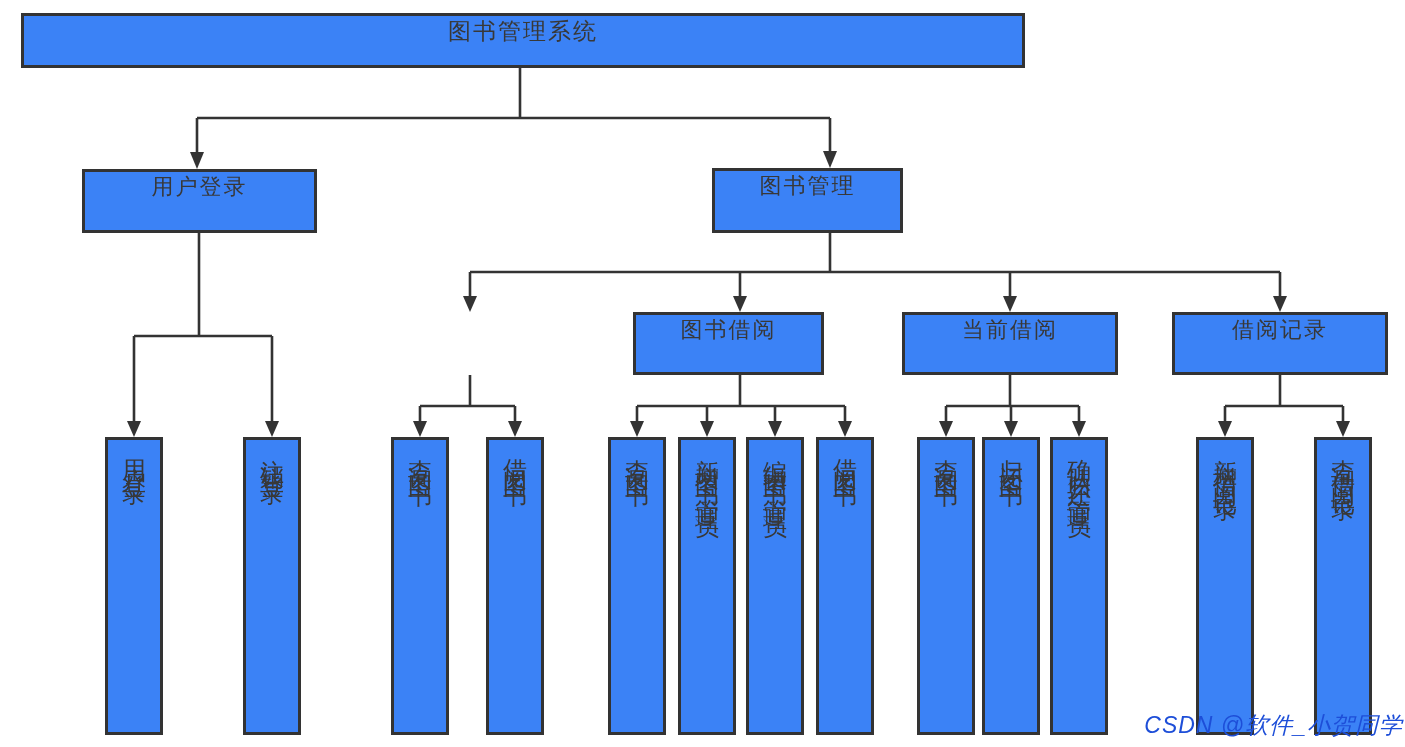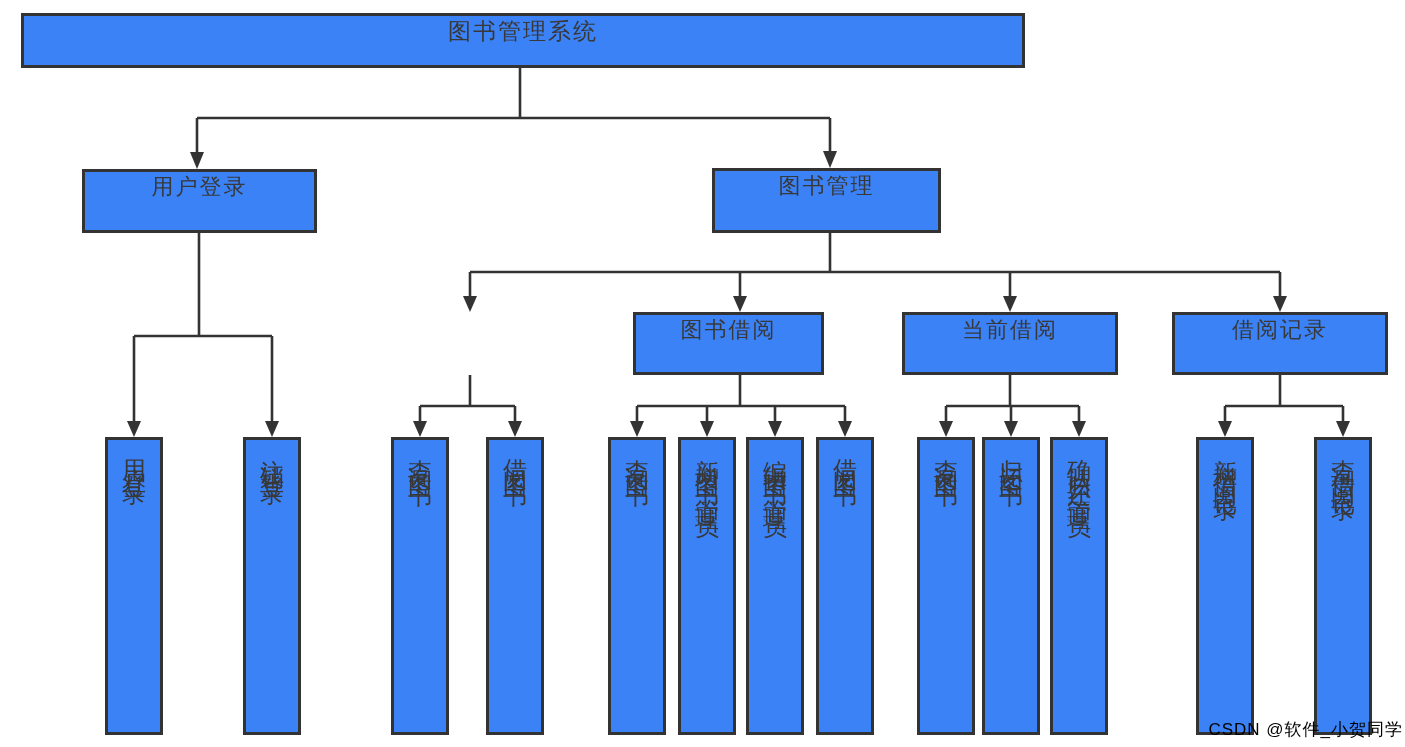--- a/index.html
+++ b/index.html
@@ -28,25 +28,26 @@
     text-orientation:mixed;
     font-size:24px;
     letter-spacing:8px;
     line-height:1;
     color:#383838;
     white-space:nowrap;
   }
   .watermark{
     position:absolute;
     right:2px;bottom:6px;
-    font-size:17px;
+    font-size:23px;
     letter-spacing:1px;
-    color:#000000;
+    color:#1d4ed8;
     z-index:5;
     white-space:nowrap;
+    font-style:italic;
   }
 </style>
 </head>
 <body>
 
 <div class="canvas">
 
   <svg class="wires" width="1405" height="747" viewBox="0 0 1405 747">
     <g stroke="#333333" stroke-width="2.6" fill="none">
 
@@ -87,21 +88,21 @@
     </g>
   </svg>
 
   <div class="node hbox root" style="left:21px;top:13px;width:1004px;height:55px;">
     <span>图书管理系统</span>
   </div>
 
   <div class="node hbox" style="left:82px;top:169px;width:235px;height:64px;">
     <span>用户登录</span>
   </div>
-  <div class="node hbox" style="left:712px;top:168px;width:229px;height:65px;">
+  <div class="node hbox" style="left:712px;top:168px;width:191px;height:65px;">
     <span>图书管理</span>
   </div>
 
   <div class="node hbox" style="left:633px;top:312px;width:191px;height:63px;">
     <span>图书借阅</span>
   </div>
   <div class="node hbox" style="left:902px;top:312px;width:216px;height:63px;font-family:Liberation Serif, serif;">
     <span>当前借阅</span>
   </div>
   <div class="node hbox" style="left:1172px;top:312px;width:216px;height:63px;">

